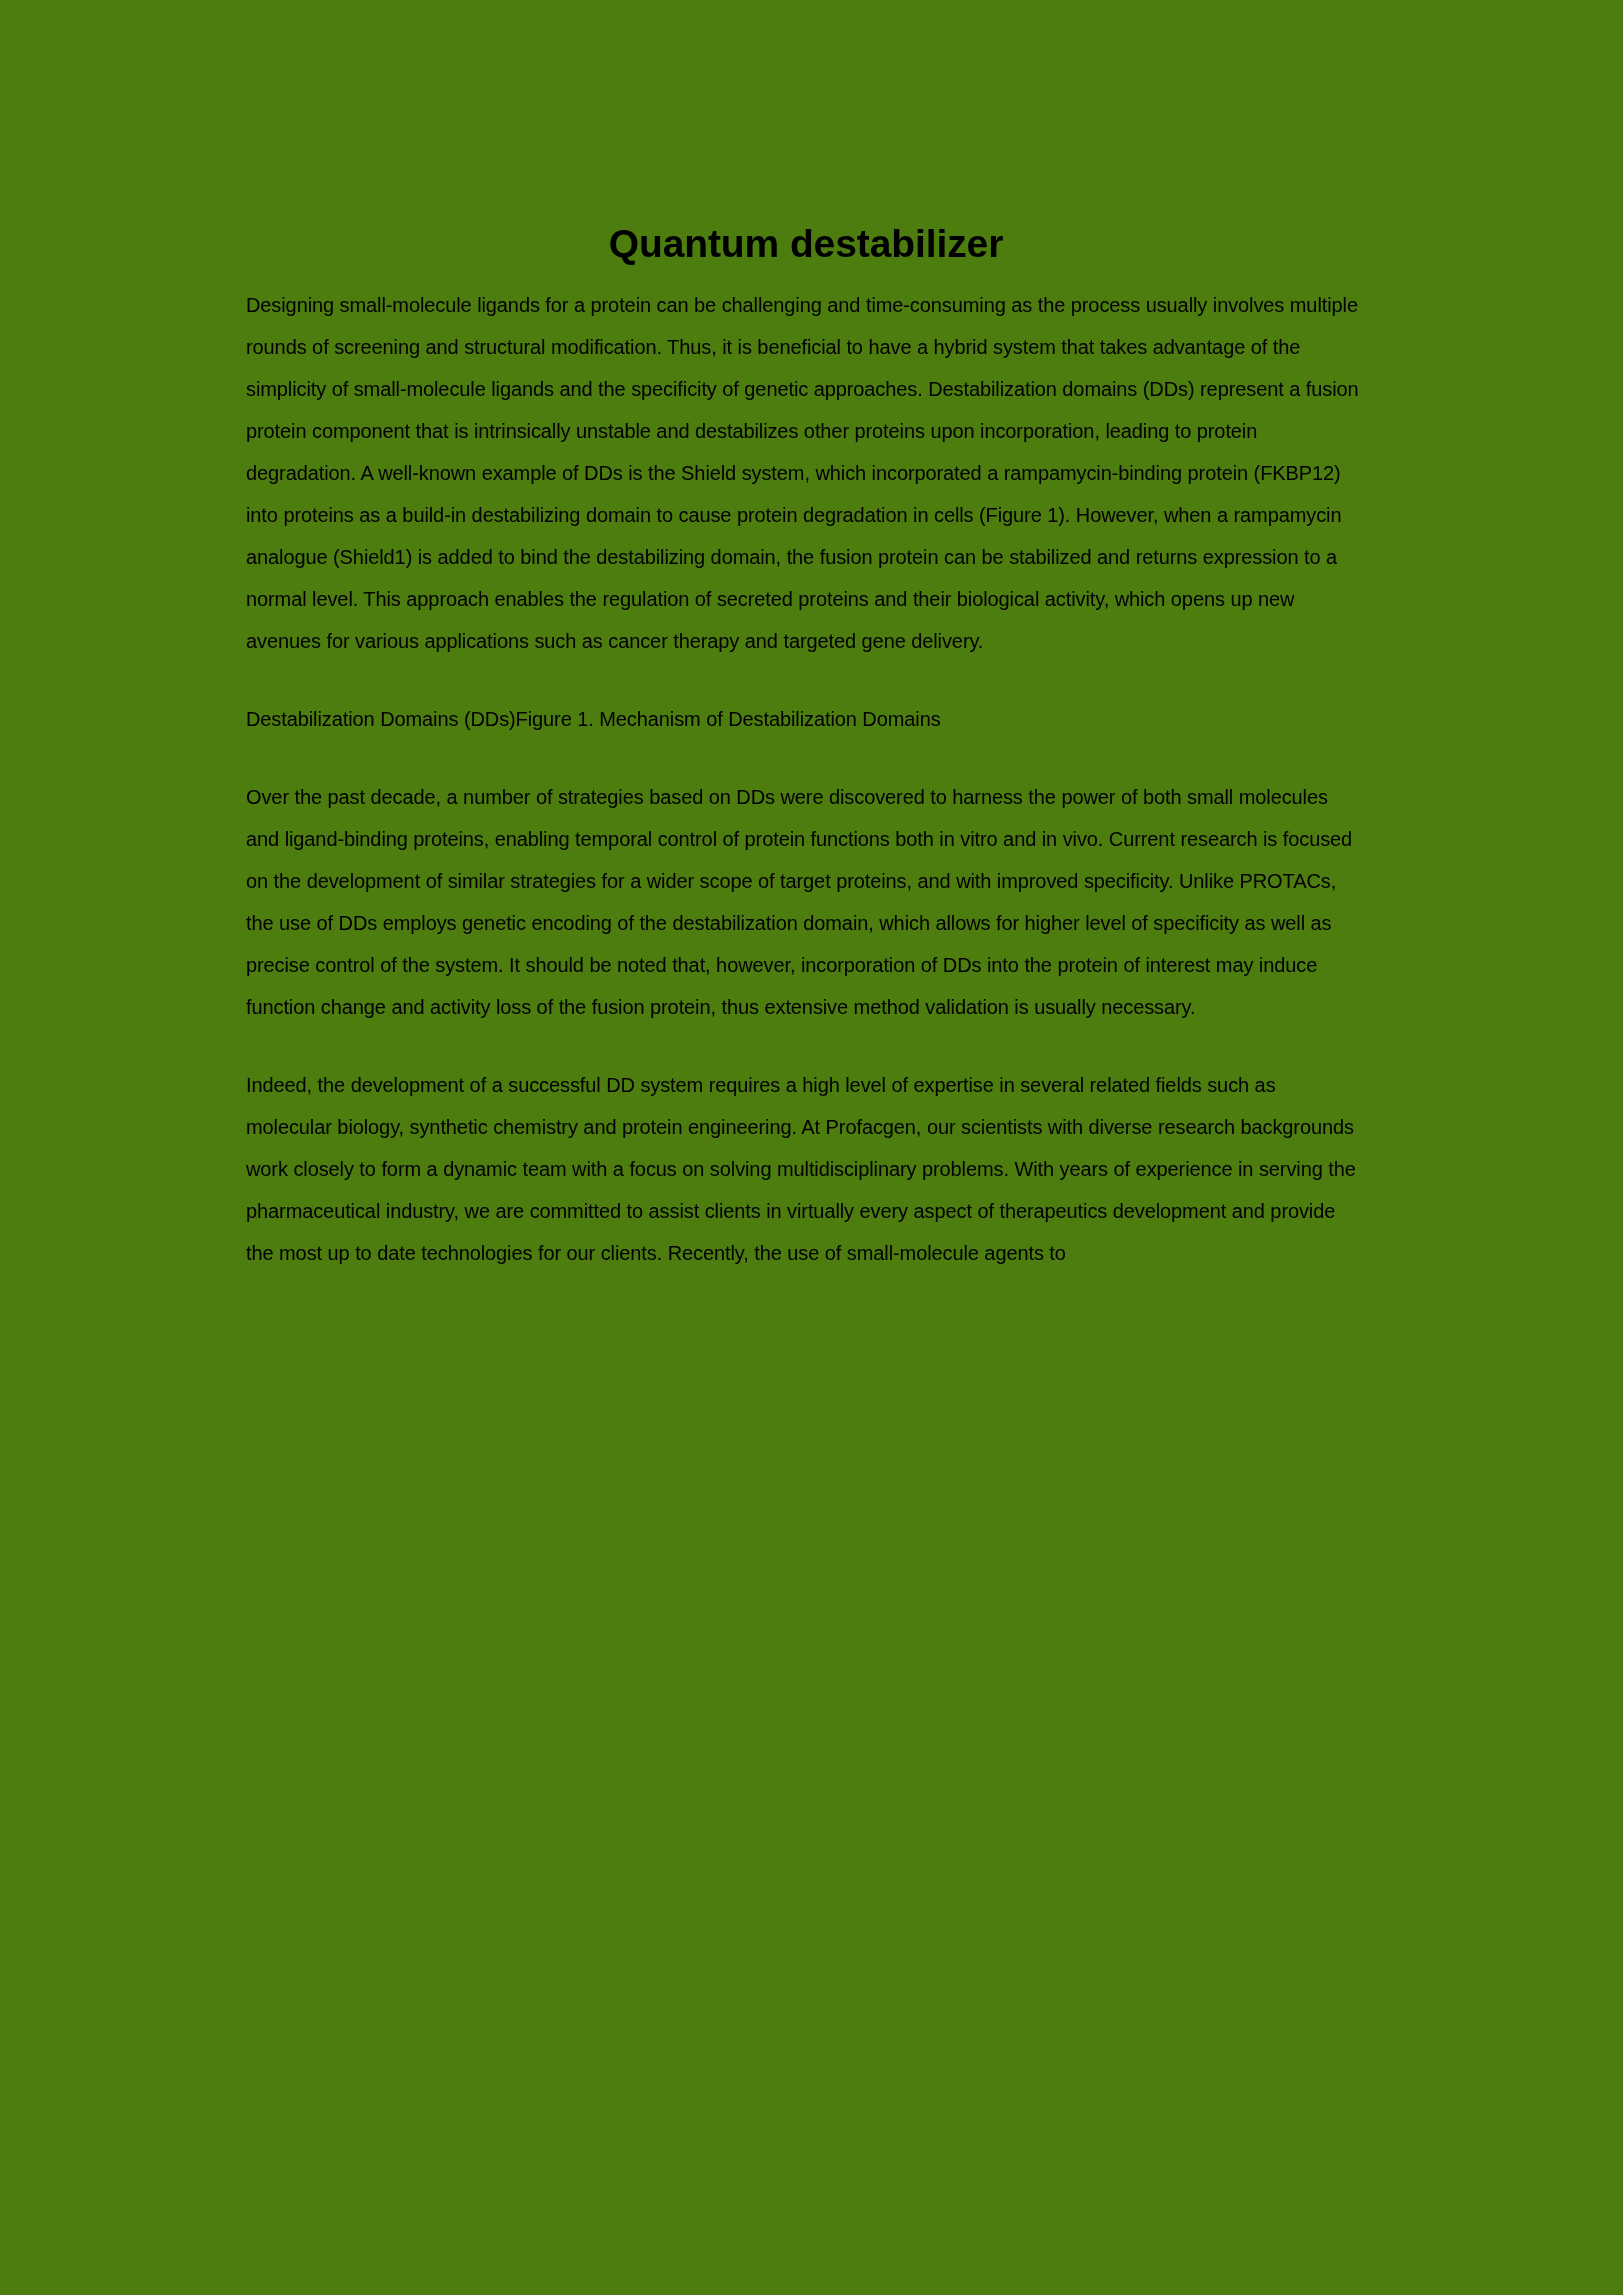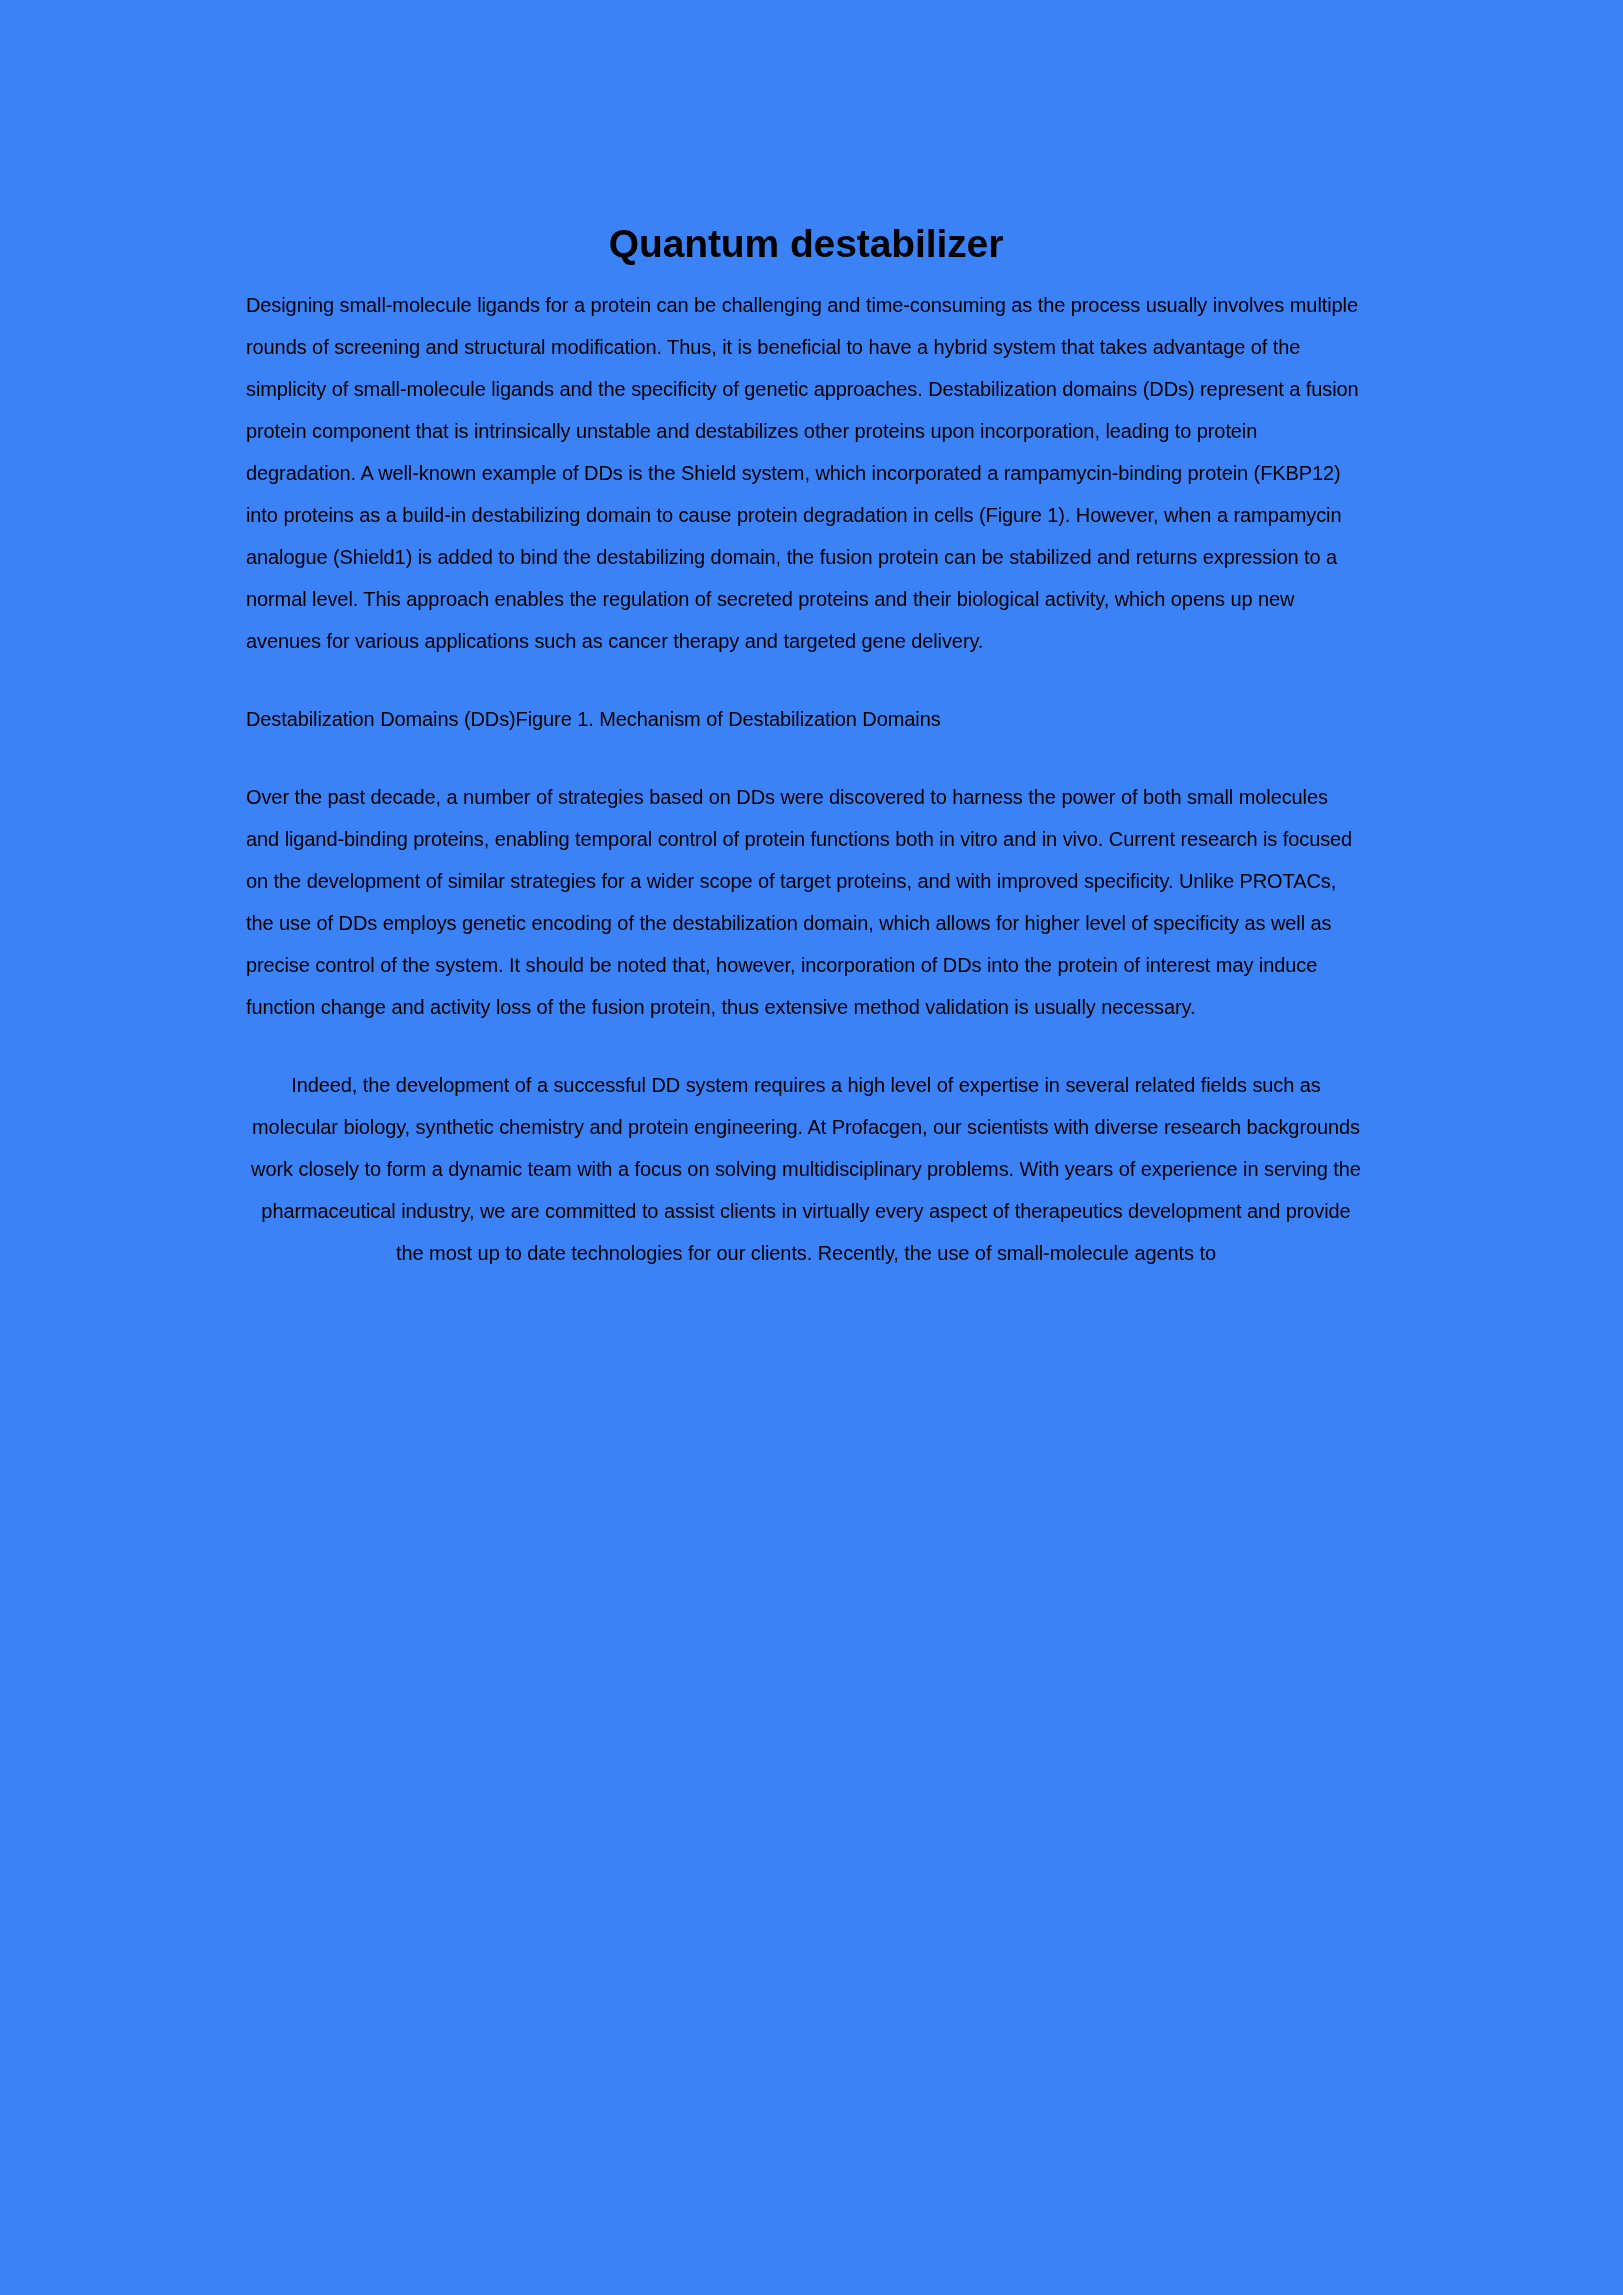--- a/index.html
+++ b/index.html
@@ -6,21 +6,21 @@
   html, body {
     margin: 0;
     padding: 0;
     background: #ffffff;
   }
 
   .page {
     position: relative;
     width: 1623px;
     height: 2295px;
-    background: #3b82f6;
+    background: #4d7c0f;
     overflow: hidden;
     box-sizing: border-box;
     font-family: "Liberation Sans", "DejaVu Sans", sans-serif;
     color: #000000;
     -webkit-font-smoothing: antialiased;
   }
 
   .content {
     position: absolute;
     left: 246px;
@@ -50,21 +50,20 @@
     font-size: 20px;
     font-weight: normal;
     line-height: 42px;
     text-align: left;
     letter-spacing: -0.1px;
     word-spacing: 0.1px;
   }
 
   .body-text:last-child {
     margin-bottom: 7px;
-    text-align: center;
   }
 </style>
 </head>
 <body>
 
 <div class="page">
   <div class="content">
 
     <h1 class="doc-heading">
       <span class="heading-line">Quantum destabilizer</span>

